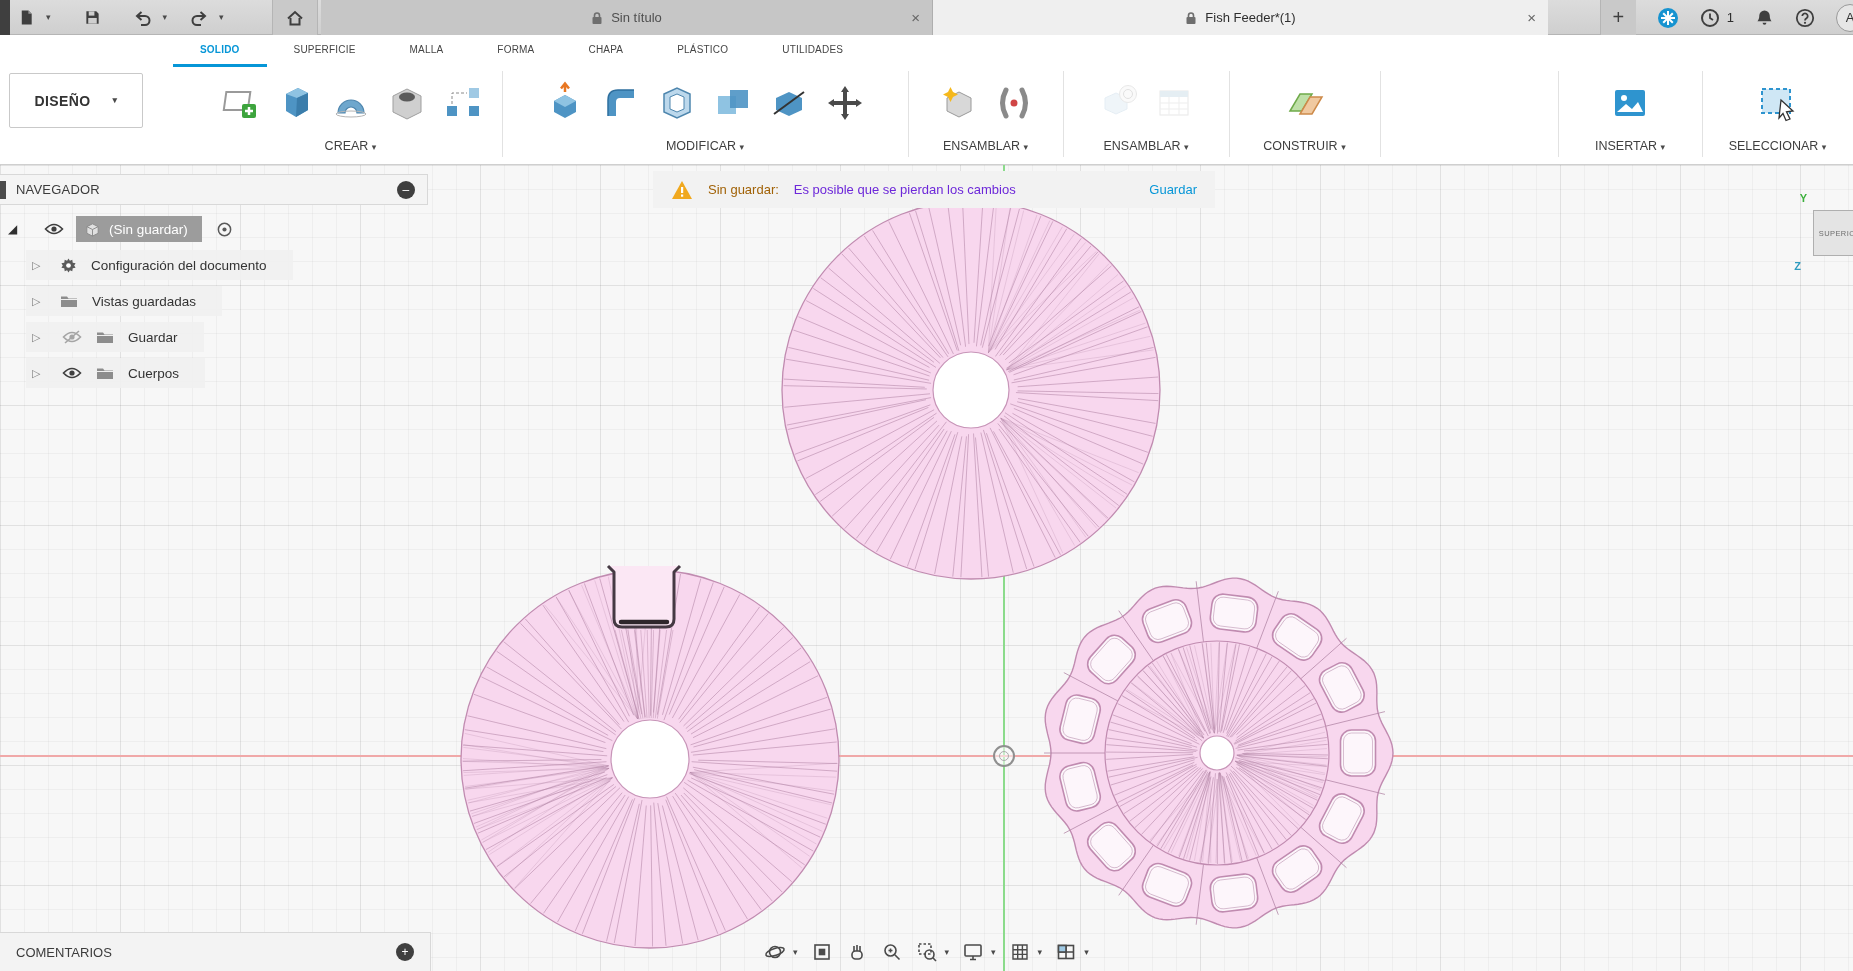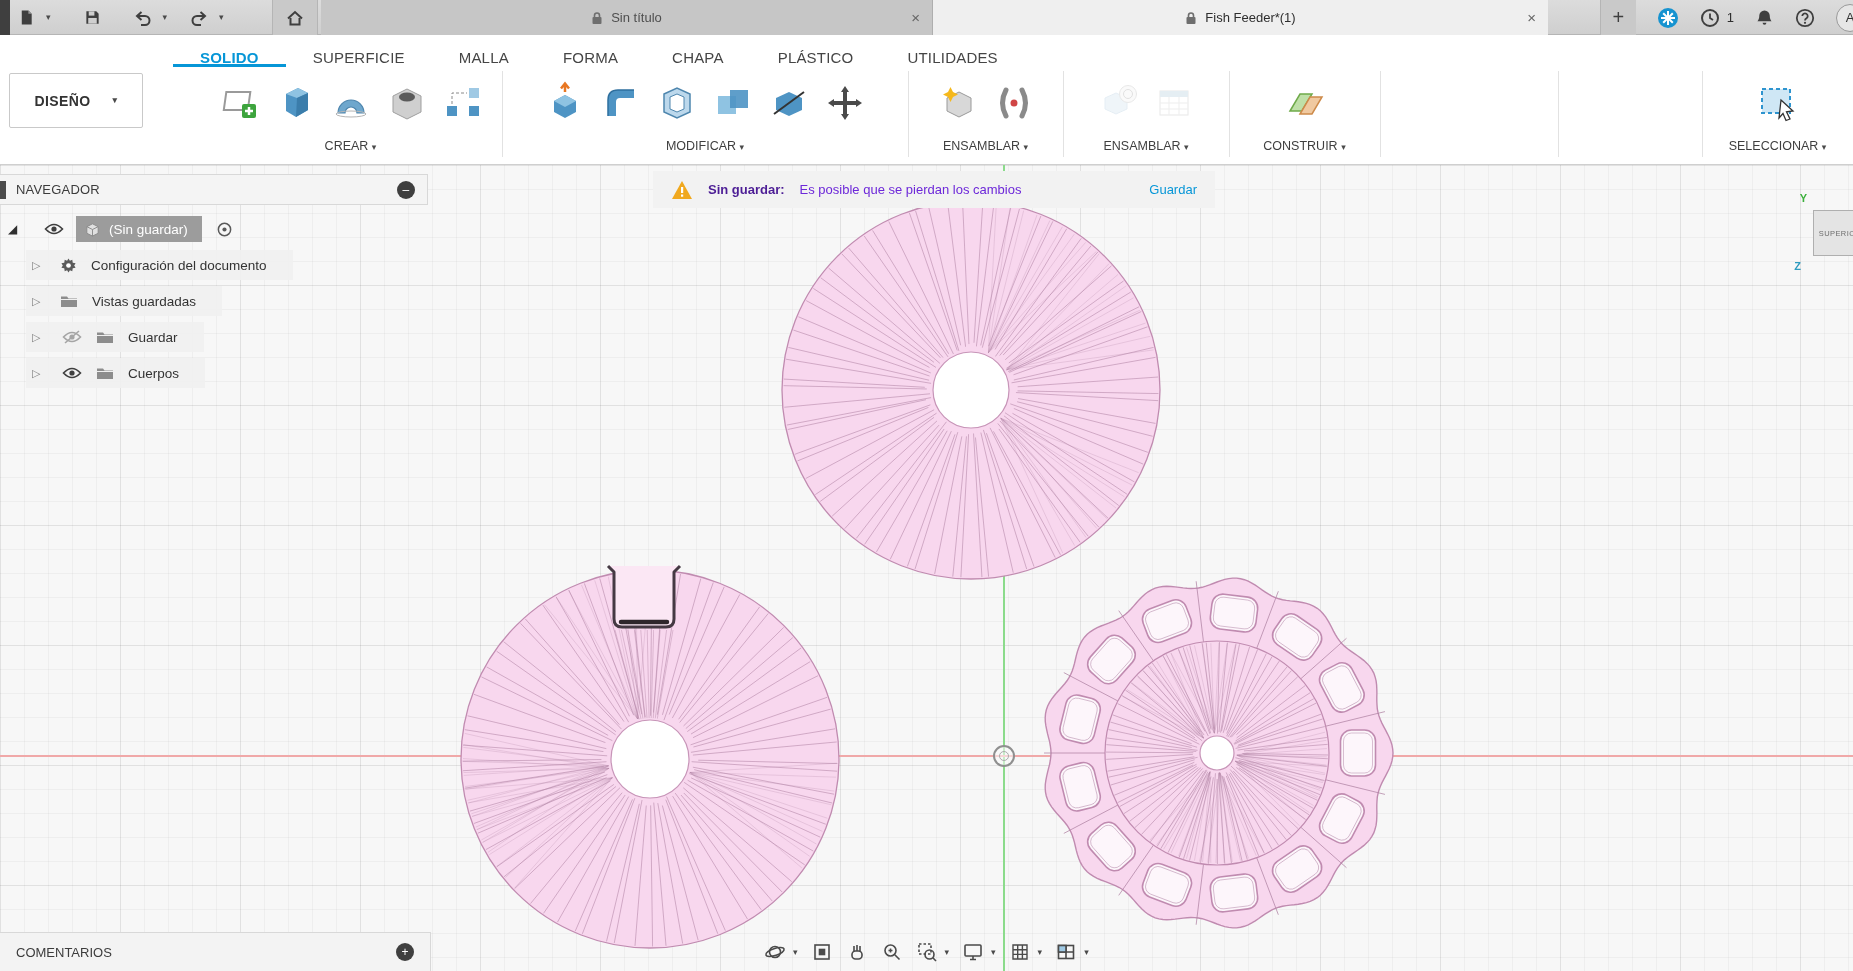--- a/index.html
+++ b/index.html
@@ -20,21 +20,21 @@
 .doc-tab2{left:933px;width:615px;background:#efefef;color:#2e2e2e}
 .tb-right{position:absolute;right:0;top:0;height:35px;display:flex;align-items:center;gap:21px;padding-right:2px}
 .newtab-btn{width:36px;height:35px;display:flex;align-items:center;justify-content:center;background:#c9c9c9;border-left:1px solid #b5b5b5;font-size:20px;color:#3f3f3f;cursor:pointer}
 .job-count{font-size:13px;color:#2e2e2e;margin-left:-14px}
 .avatar{width:28px;height:28px;border-radius:50%;background:#e6e6e6;border:1px solid #9a9a9a;display:flex;align-items:center;justify-content:center;font-size:13px;color:#333;margin-right:-13px;cursor:pointer}
 
 
 .ribbon{position:absolute;top:35px;left:0;right:0;height:130px;background:#ffffff;border-bottom:1px solid #cfcfcf;z-index:5}
 .workspace-box{position:absolute;left:9px;top:38px;width:134px;height:55px;border:1px solid #c9c9c9;border-radius:2px;display:flex;align-items:center;justify-content:center;gap:22px;font-size:14px;font-weight:bold;letter-spacing:.4px;color:#333;cursor:pointer;background:#fff}
 .ribbon-tabs{position:absolute;left:173px;top:0;height:32px;display:flex}
-.ribbon-tab{padding:8px 27px;line-height:30px;font-size:15px;color:#454545;letter-spacing:.2px;cursor:pointer;border-bottom:3px solid transparent}
+.ribbon-tab{padding:0 27px;line-height:30px;font-size:10px;color:#454545;letter-spacing:.2px;cursor:pointer;border-bottom:3px solid transparent}
 .ribbon-tab.active{color:#0696d7;font-weight:bold;border-bottom:3px solid #0696d7}
 .ribbon-tools{position:absolute;top:32px;left:0;right:0;height:98px}
 .tool-group{position:absolute;top:0;height:98px}
 .tools{display:flex;justify-content:center;align-items:center;gap:10px;height:64px;margin-top:4px}
 .tool{width:46px;height:46px;display:flex;align-items:center;justify-content:center;cursor:pointer;border-radius:2px}
 .tool.disabled{opacity:.45;cursor:default}
 .group-label{text-align:center;font-size:12.5px;color:#3f3f3f;margin-top:4px;cursor:pointer;white-space:nowrap}
 .vsep{position:absolute;top:4px;height:86px;width:1px;background:#e2e2e2}
 
 
@@ -64,21 +64,21 @@
 .row-chip{display:flex;align-items:center;background:rgba(240,240,240,.93);height:30px;padding:0 26px 0 6px}
 .expander{width:14px;font-size:11px;color:#7a7a7a;cursor:pointer}
 .tree-icon{margin-left:14px;display:flex;align-items:center;cursor:pointer}
 .tree-label{margin-left:14px;font-size:13.5px;color:#333;cursor:pointer;white-space:nowrap}
 .root-chip{display:flex;align-items:center;gap:8px;background:#9c9c9c;color:#fff;height:26px;padding:0 14px 0 8px;margin-left:12px;cursor:pointer}
 .root-label{font-size:13.5px;color:#fff;white-space:nowrap}
 .eye-slot{margin-left:16px;display:flex;align-items:center;cursor:pointer}
 
 
 .warning-bar{position:absolute;left:653px;top:171px;width:562px;height:37px;background:#f2f2f2;display:flex;align-items:center;gap:15px;padding:0 18px;z-index:3}
-.warn-title{font-weight:bold;color:#4c1d95}
+.warn-title{font-weight:normal;color:#a16207}
 .warn-msg{color:#6d28d9}
 .warn-action{color:#0696d7;margin-left:auto;cursor:pointer}
 
 
 .viewcube{position:absolute;right:0;top:192px;width:70px;height:80px;z-index:2}
 .vc-face{position:absolute;top:18px;right:-14px;width:54px;height:46px;background:#e4e4e4;border:1px solid #afafaf;display:flex;align-items:center;justify-content:center;font-size:7.5px;color:#6e6e6e;letter-spacing:.4px;cursor:pointer}
 .vc-y{position:absolute;top:0;right:46px;font-size:11px;font-weight:bold;color:#3cb03c}
 .vc-z{position:absolute;bottom:0;right:52px;font-size:11px;font-weight:bold;color:#2e9bbf}
 
 
@@ -331,20 +331,32 @@
               <path d="M18 34 L28 17 L40 17 L30 34 Z" fill="#f0c9a0" stroke="#cd8a4a" stroke-width="1.5"></path>
             </svg>
         </span>
       </div>
       <div class="group-label"><span>CONSTRUIR</span> <span class="glyph-caret">▾</span></div>
     </div>
     <div class="vsep" style="left:1380px"></div>
 
     <div class="vsep" style="left:1558px"></div>
 
+    <div class="tool-group" style="left:1558px;width:144px">
+      <div class="tools">
+        <span class="tool">
+          <svg width="46" height="46" viewBox="0 0 46 46">
+              <rect x="8" y="10" width="30" height="26" rx="2" fill="#2e94cf"></rect>
+              <circle cx="17" cy="18" r="3" fill="#fff"></circle>
+              <path d="M10 32 L19 24 L25 29 L31 22 L36 32 Z" fill="#fff"></path>
+            </svg>
+        </span>
+      </div>
+      <div class="group-label"><span>INSERTAR</span> <span class="glyph-caret">▾</span></div>
+    </div>
     <div class="vsep" style="left:1702px"></div>
 
     <div class="tool-group" style="left:1702px;width:151px">
       <div class="tools">
         <span class="tool">
           <svg width="46" height="46" viewBox="0 0 46 46">
               <rect x="7" y="9" width="28" height="24" fill="#cfe7f5" stroke="#2e94cf" stroke-width="2" stroke-dasharray="4 3"></rect>
               <path d="M26 20 L38 31 L31.5 31.8 L35 39 L31 40.5 L28 33.5 L24 38 Z" fill="#fff" stroke="#333" stroke-width="1.3"></path>
             </svg>
         </span>

